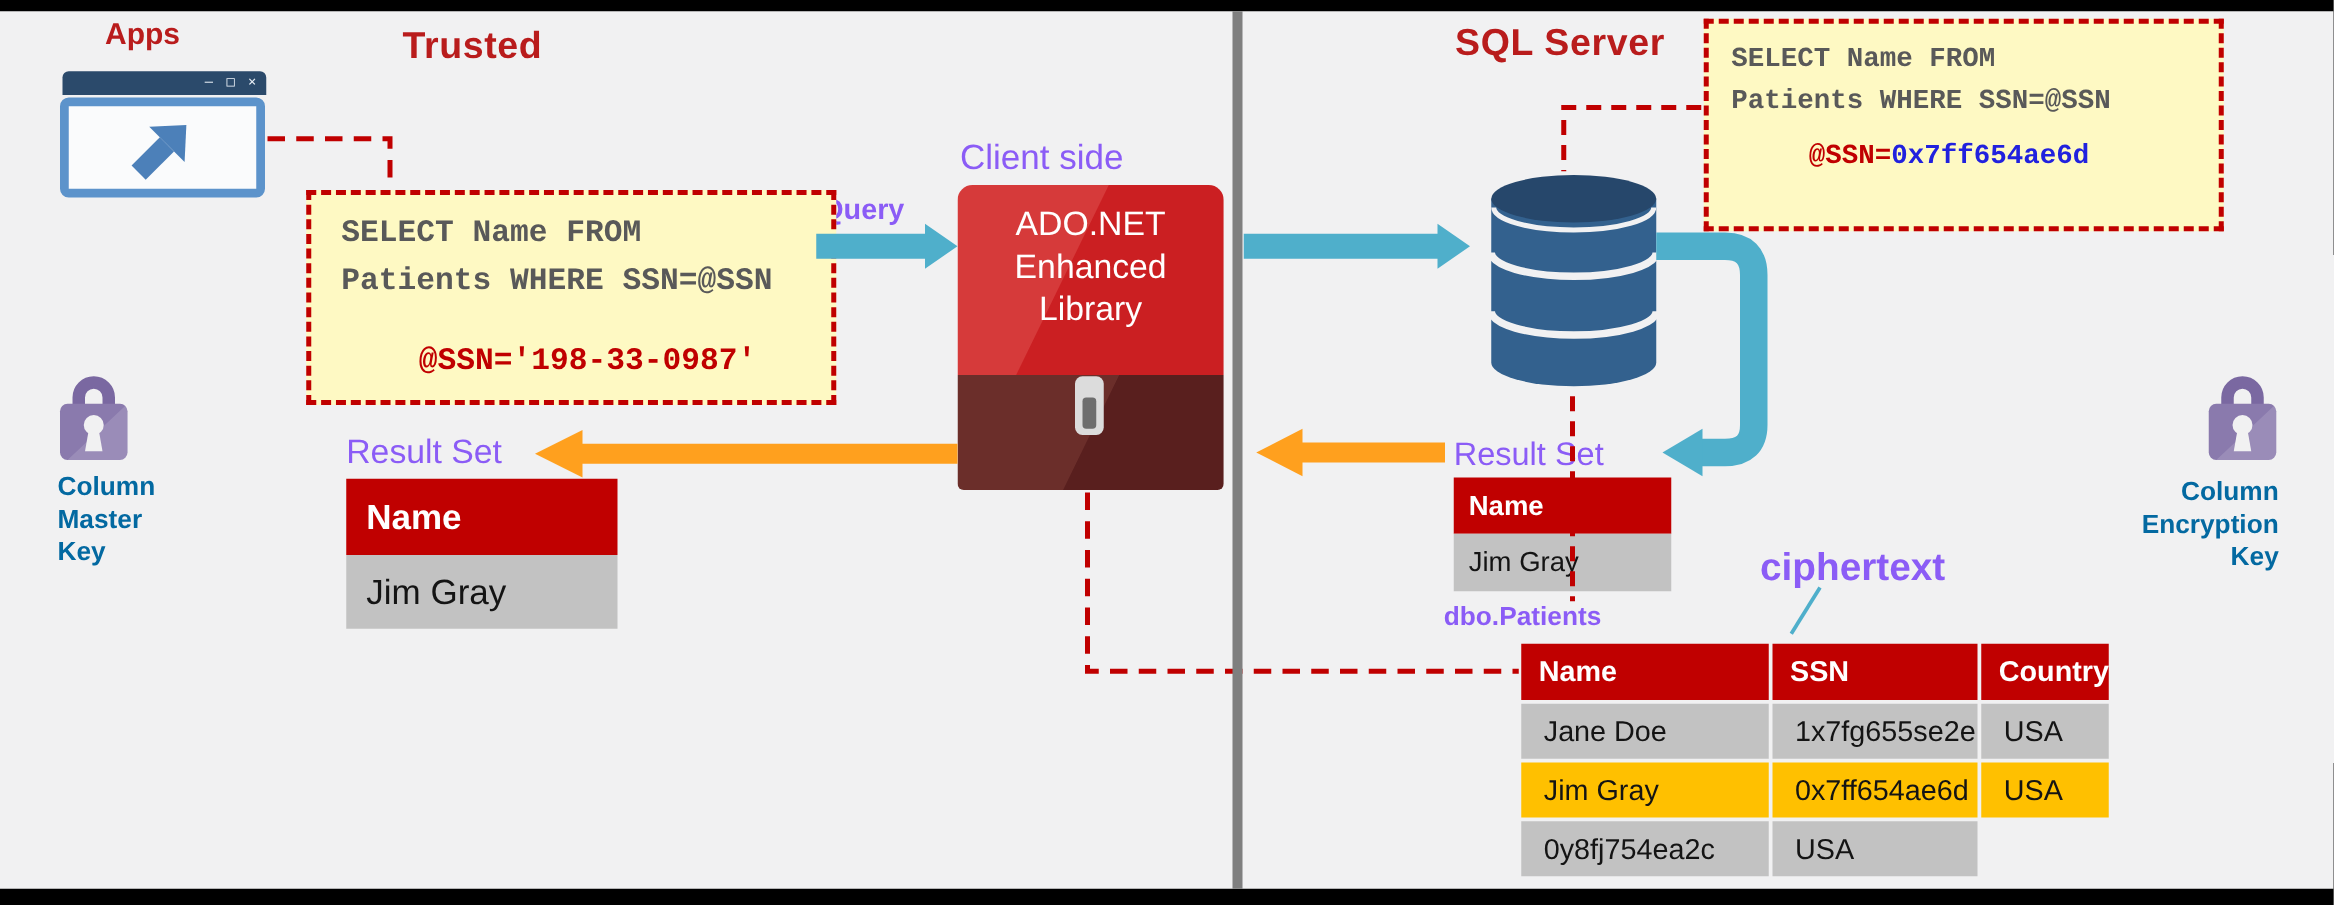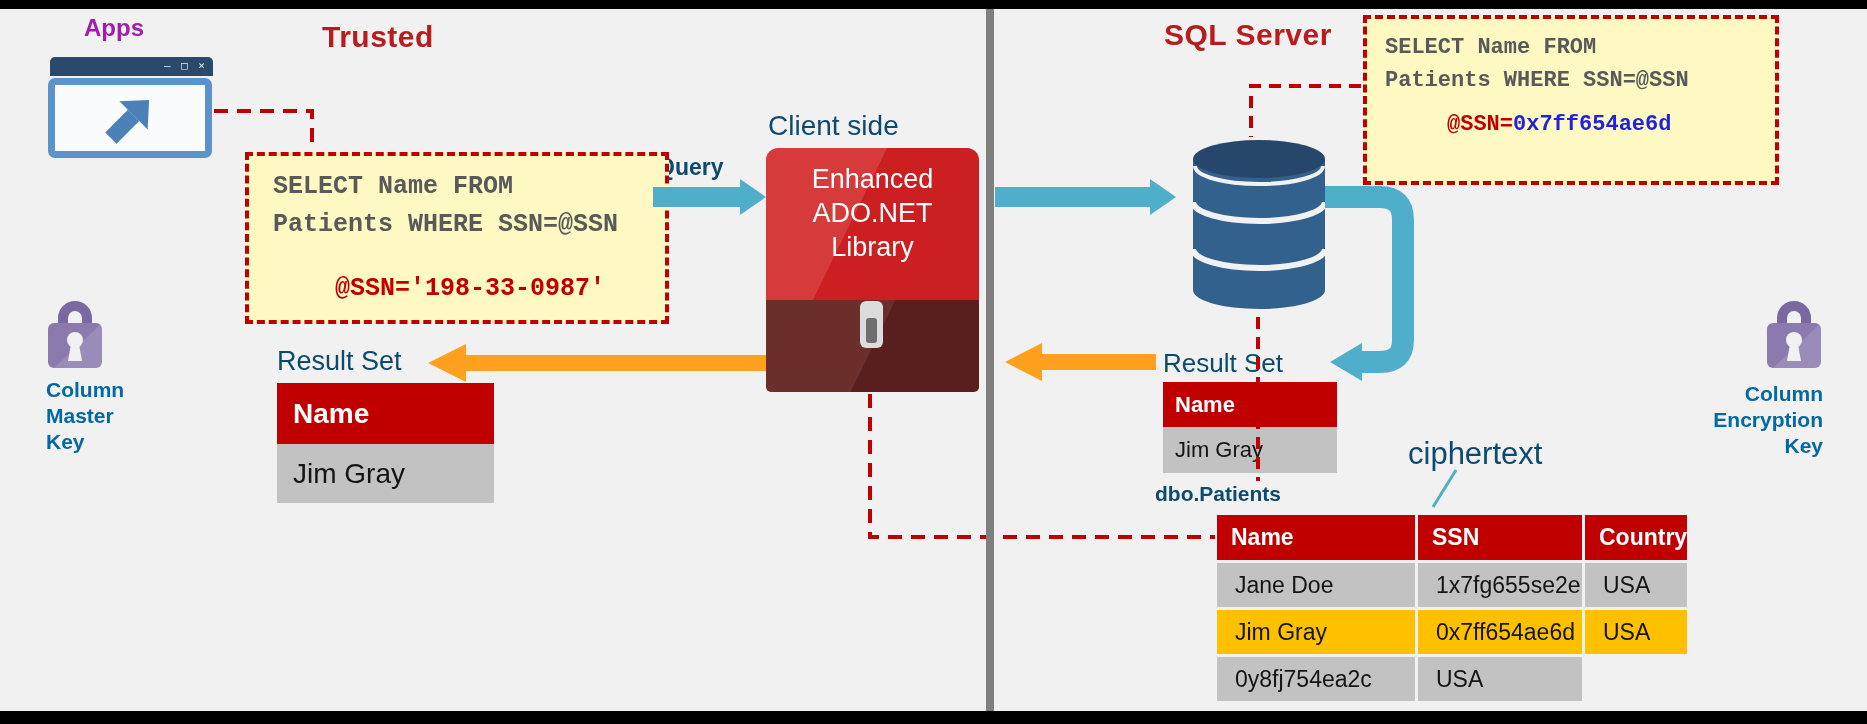--- a/index.html
+++ b/index.html
@@ -2,21 +2,21 @@
 <html><head>
 <meta charset="utf-8">
 <style>
   html,body{margin:0;padding:0;background:#000;}
   #stage{position:relative;width:1867px;height:724px;background:#F1F1F2;overflow:hidden;
          font-family:"Liberation Sans",sans-serif;}
   .abs{position:absolute;}
   .bar{position:absolute;left:0;width:1867px;background:#000;}
   #divider{position:absolute;left:986px;top:9px;width:8px;height:702px;background:#7F7F7F;z-index:6;}
   .zone-title{position:absolute;color:#b91c1c;font-size:30px;font-weight:600;letter-spacing:0.5px;z-index:2;}
-  .apps-label{position:absolute;left:84px;top:14px;color:#a21caf;font-size:24px;font-weight:600;z-index:2;}
+  .apps-label{position:absolute;left:84px;top:14px;color:#b91c1c;font-size:24px;font-weight:600;z-index:2;}
 
   
   #win-title{position:absolute;left:50px;top:57px;width:163px;height:19px;background:#2B4A6B;
              border-radius:5px 5px 0 0;z-index:2;}
   #win-controls{position:absolute;right:6px;top:2px;color:#E9EFF6;font-size:11px;letter-spacing:2px;font-family:"DejaVu Sans Mono",monospace;}
   #win-body{position:absolute;left:48px;top:78px;width:150px;height:66px;background:#FAFBFC;
             border:7px solid #5C93CB;border-radius:7px;z-index:2;}
   #app-arrow{position:absolute;left:48px;top:14px;width:54px;height:40px;transform:rotate(-45deg);}
   #app-arrow .shaft{position:absolute;left:0;top:12px;width:32px;height:16px;background:#4C80B9;}
   #app-arrow .head{position:absolute;left:32px;top:0;width:0;height:0;
@@ -25,21 +25,21 @@
   
   .qbox{position:absolute;background:#fef9c3;border:4px dashed #C00000;z-index:4;
         font-family:Liberation Mono, monospace;font-weight:bold;color:#595959;}
   #qbox-left{left:245px;top:152px;width:392px;height:152px;font-size:25px;line-height:38px;padding-top:12px;padding-left:24px;}
   #qbox-right{left:1363px;top:15px;width:390px;height:150px;font-size:22px;line-height:33px;padding-top:12px;padding-left:18px;}
   .param-line-l{margin-top:26px;margin-left:62px;color:#C00000;}
   .param-line-r{margin-top:11px;margin-left:62px;}
   .param-label{color:#C00000;}
   .param-value-blue{color:#2121DE;font-weight:bold;}
 
-  .orange-label{color:#0c4a6e;position:absolute;z-index:3;}
+  .orange-label{color:#8b5cf6;position:absolute;z-index:3;}
 
   
   #ado-box{position:absolute;left:766px;top:148px;width:213px;height:244px;border-radius:12px 12px 5px 5px;
            overflow:hidden;z-index:4;}
   #ado-top{width:100%;height:152px;background:linear-gradient(116deg,#d63a3a 0%,#d63a3a 42%,#cb1f22 42.3%);
            color:#fff;text-align:center;font-size:27px;line-height:34px;padding-top:14px;box-sizing:border-box;}
   #ado-bottom{width:100%;height:92px;background:linear-gradient(116deg,#6b2e2a 0%,#6b2e2a 50%,#591f1e 50.3%);}
   #ado-slot{position:absolute;left:860px;top:301px;width:23px;height:47px;background:#DCDCDC;border-radius:6px;z-index:5;}
   #ado-slot-inner{position:absolute;left:6px;top:17px;width:11px;height:25px;background:#6E6E6E;border-radius:3px;}
 
@@ -58,21 +58,21 @@
   .key-label{position:absolute;color:#0369a1;font-size:21px;font-weight:bold;line-height:26px;z-index:2;}
   #cek-label{width:140px;text-align:right;}
 
   
   #patients{position:absolute;left:1217px;top:515px;display:grid;
             grid-template-columns:198px 164px 102px;grid-auto-rows:auto;gap:3px;z-index:2;font-size:23px;}
   #patients .hd{background:#C00000;color:#fff;font-weight:bold;height:45px;line-height:45px;padding-left:14px;}
   #patients .cell{background:#C2C2C2;color:#141414;height:44px;line-height:44px;padding-left:18px;}
   #patients .hl{background:#FFC000;}
 
-  #ciphertext{left:1408px;top:436px;font-size:31px;font-weight:normal;}
+  #ciphertext{left:1408px;top:436px;font-size:31px;font-weight:bold;}
   #dbo-title{left:1155px;top:482px;font-size:21px;font-weight:bold;}
   #client-side{left:768px;top:110px;font-size:28px;}
   #query-label{left:657px;top:154px;font-size:23px;font-weight:bold;}
   #rs-label-left{left:277px;top:346px;font-size:27px;}
   #rs-label-right{left:1163px;top:348px;font-size:26px;}
 
   #connector-svg{position:absolute;left:0;top:0;z-index:5;pointer-events:none;}
   .lock-svg{position:absolute;z-index:2;}
 </style>
 </head>
@@ -116,22 +116,22 @@
 
   <div class="orange-label" id="query-label">Query</div>
   <div class="orange-label" id="client-side">Client side</div>
   <div class="orange-label" id="rs-label-left">Result Set</div>
   <div class="orange-label" id="rs-label-right">Result Set</div>
   <div class="orange-label" id="ciphertext">ciphertext</div>
   <div class="orange-label" id="dbo-title">dbo.Patients</div>
 
   <div id="ado-box">
     <div id="ado-top">
+      <span style="display:block">ADO.NET</span>
       <span style="display:block">Enhanced</span>
-      <span style="display:block">ADO.NET</span>
       <span style="display:block">Library</span>
     </div>
     <div id="ado-bottom"></div>
   </div>
   <div id="ado-slot">
       <div id="ado-slot-inner"></div>
     </div>
 
   <div class="rs-table" id="rs-left">
     <div class="rs-head">Name</div>

